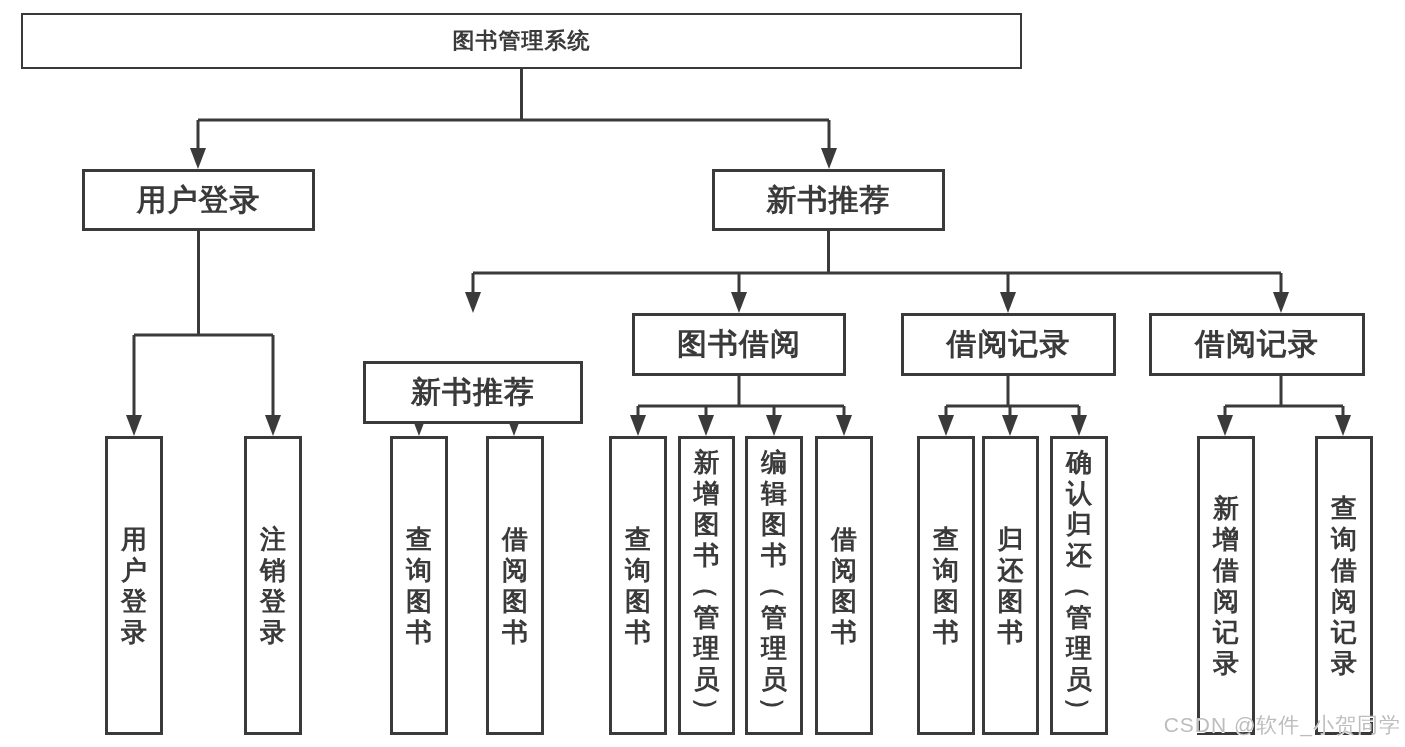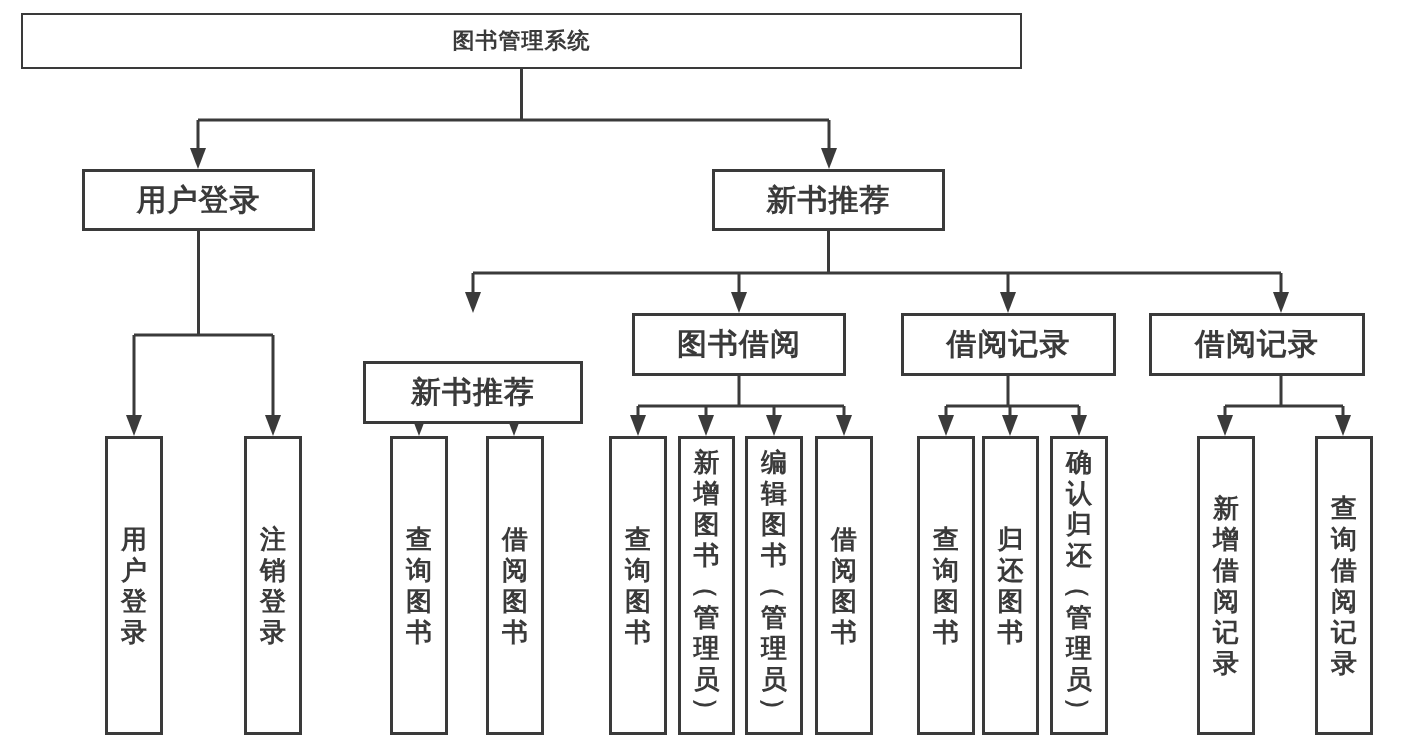--- a/index.html
+++ b/index.html
@@ -243,13 +243,14 @@
     <div class="vtext">
         <span>查</span>
         <span>询</span>
         <span>借</span>
         <span>阅</span>
         <span>记</span>
         <span>录</span>
       </div>
   </div>
 
+  <div class="watermark">CSDN @软件_小贺同学</div>
 </div>
 
 </body></html>

